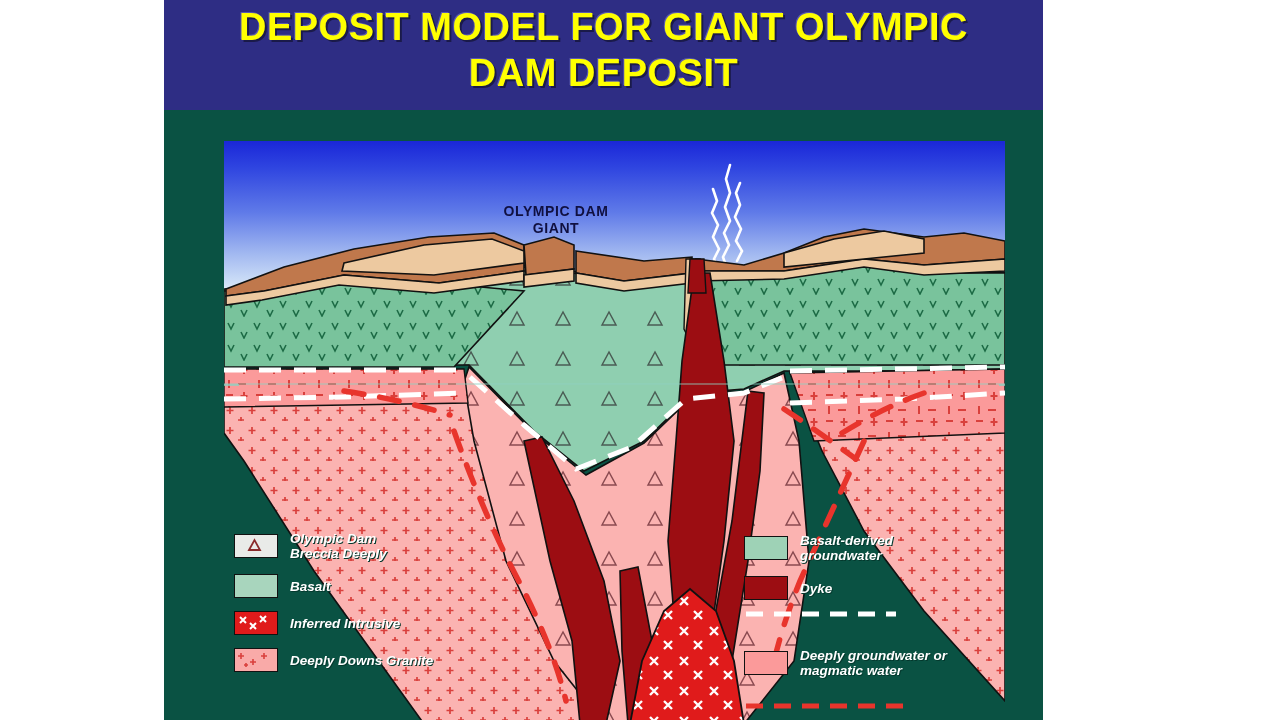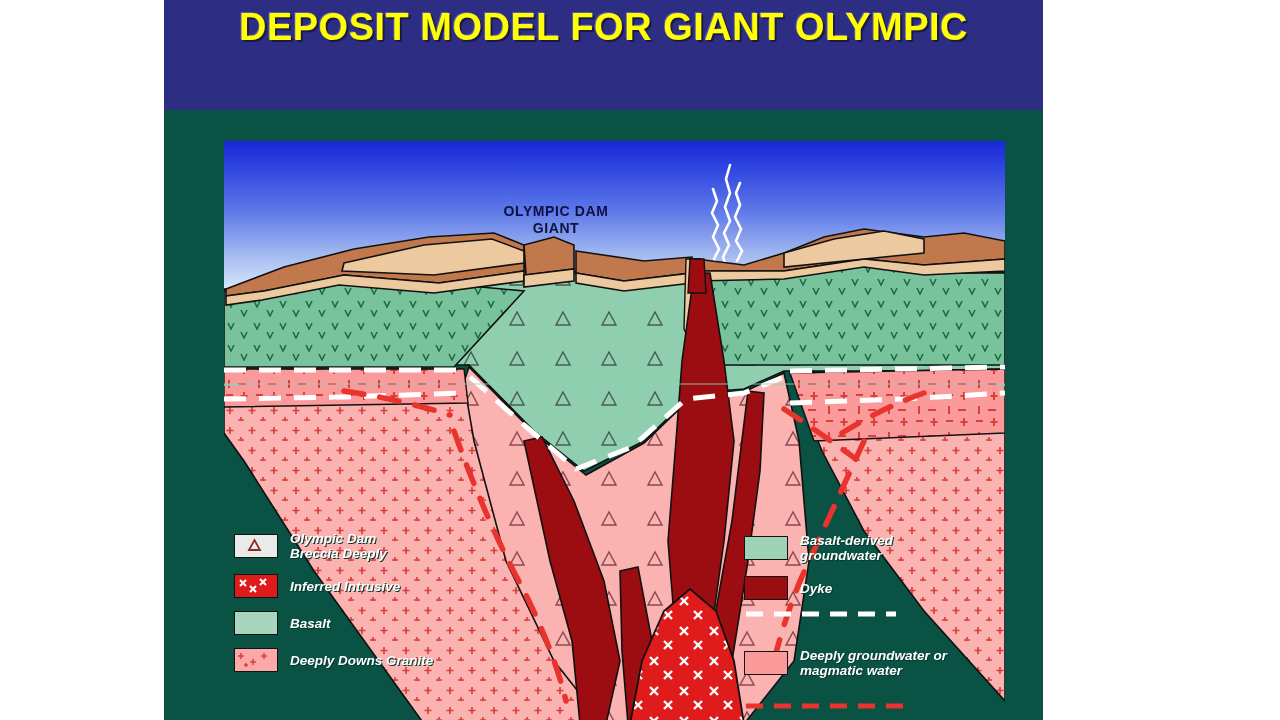--- a/index.html
+++ b/index.html
@@ -62,20 +62,21 @@
                 position:relative;}
 </style>
 </head>
 <body>
 
 <div id="slide">
 
   <div id="titlebar">
     <div id="title">
       <div>DEPOSIT MODEL FOR GIANT OLYMPIC</div>
+      <div>DAM DEPOSIT</div>
     </div>
   </div>
 
   <div id="frame">
 
     <div id="xsec">
 
       <div class="sky"></div>
 
       <svg id="plume" viewBox="0 0 70 160" preserveAspectRatio="none">
@@ -235,35 +236,35 @@
               <path d="M14 15 L19.5 5 L25 15 Z" fill="none" stroke="#8a2b2b" stroke-width="1.8"></path>
             </svg>
           </div>
           <div class="lg-tx">
             <div>Olympic Dam</div>
             <div>Breccia Deeply</div>
           </div>
         </div>
 
         <div class="lg-row">
+          <div class="lg-sw sw-basalt"></div>
+          <div class="lg-tx">Basalt</div>
+        </div>
+
+        <div class="lg-row">
           <div class="lg-sw sw-intrusive">
             <svg width="39" height="19" viewBox="0 0 39 19">
               <g stroke="#ffffff" stroke-width="2">
                 <path d="M5 5 L11 11 M11 5 L5 11"></path>
                 <path d="M25 4 L31 10 M31 4 L25 10"></path>
                 <path d="M15 11 L21 17 M21 11 L15 17"></path>
               </g>
             </svg>
           </div>
           <div class="lg-tx">Inferred Intrusive</div>
-        </div>
-
-        <div class="lg-row">
-          <div class="lg-sw sw-basalt"></div>
-          <div class="lg-tx">Basalt</div>
         </div>
 
         <div class="lg-row">
           <div class="lg-sw sw-granite">
             <svg width="39" height="19" viewBox="0 0 39 19">
               <g stroke="#d9403c" stroke-width="1.6">
                 <path d="M6 4 L6 10 M3 7 L9 7"></path>
                 <path d="M18 10 L18 16 M15 13 L21 13"></path>
                 <path d="M29 4 L29 10 M26 7 L32 7"></path>
                 <path d="M11 14 L11 18 M9 16 L13 16"></path>

